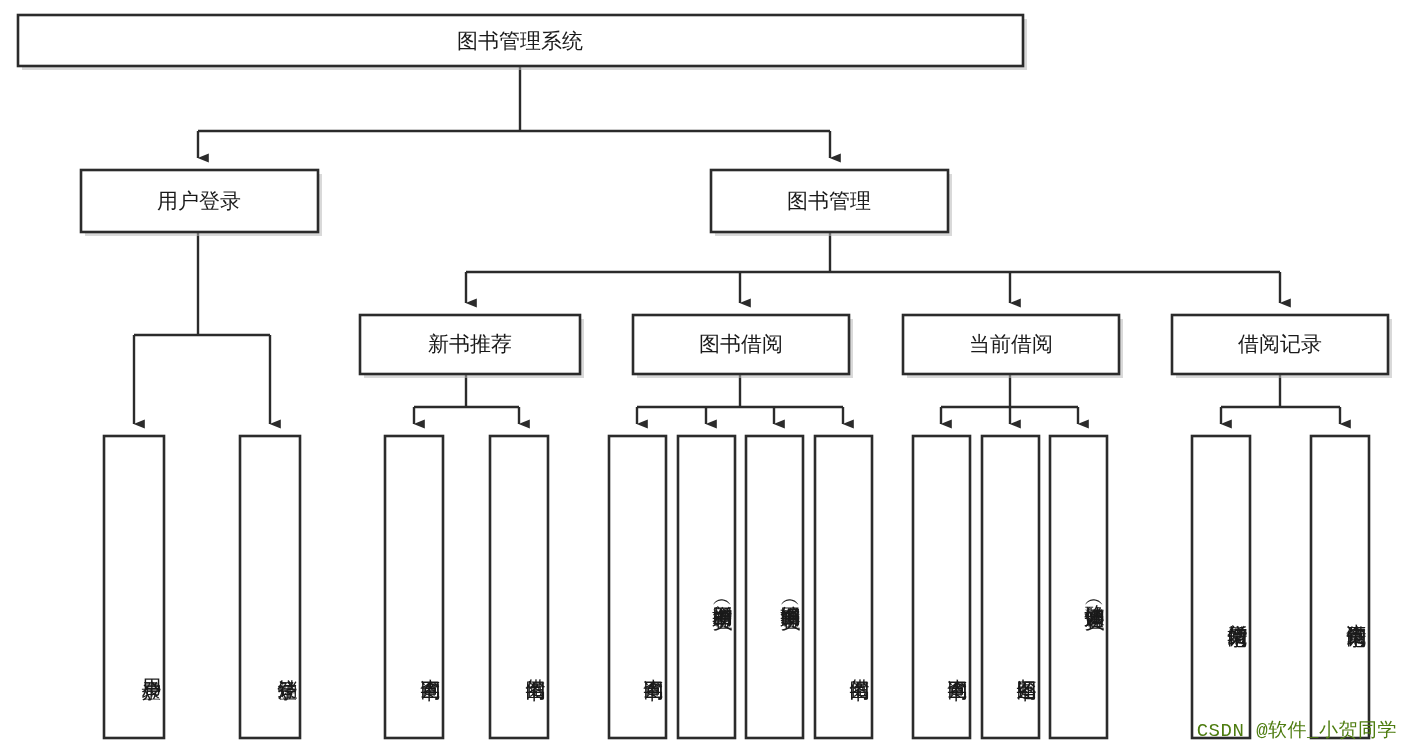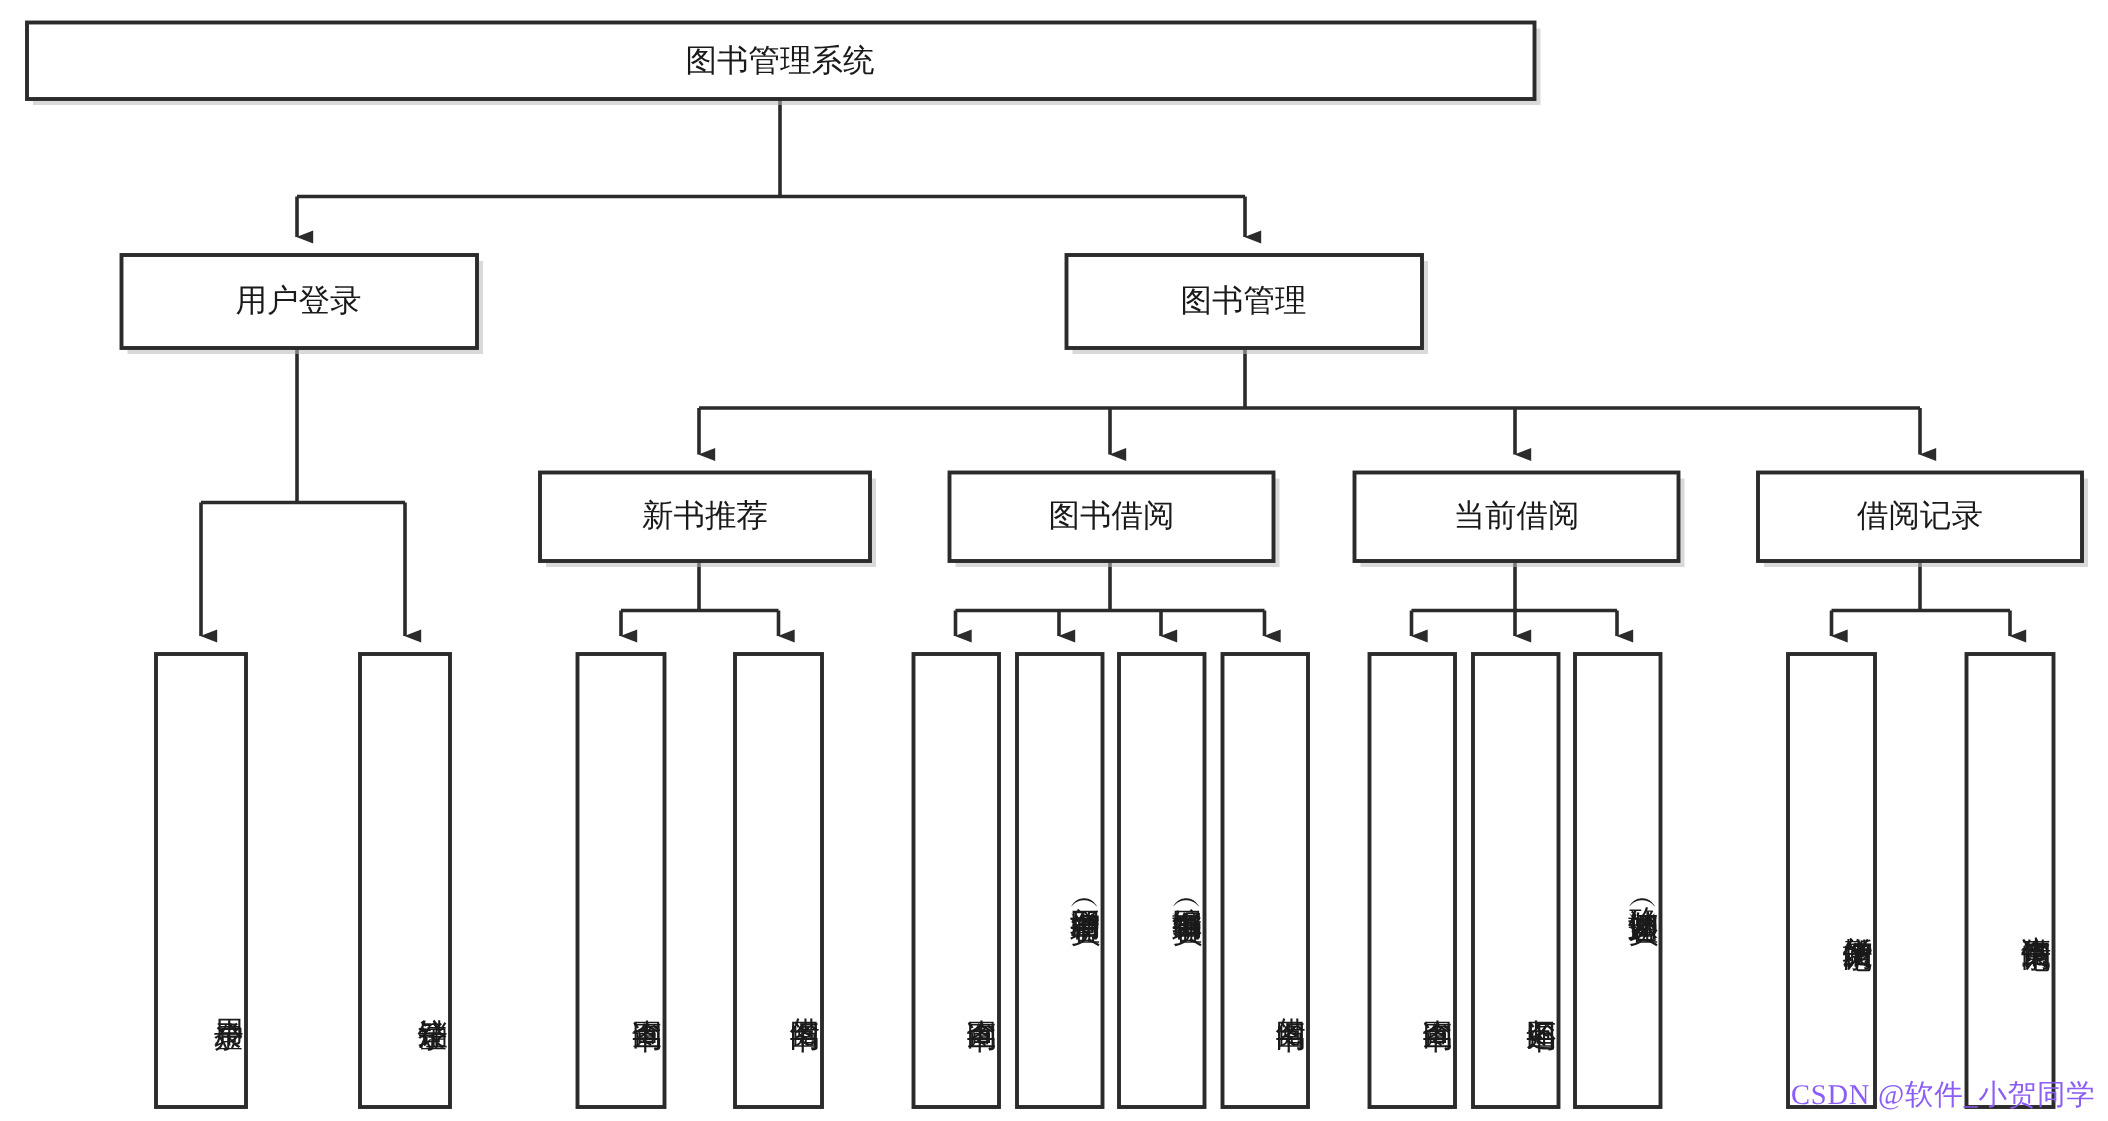--- a/index.html
+++ b/index.html
@@ -58,23 +58,23 @@
     white-space: nowrap;
     display: flex;
     align-items: flex-start;
     justify-content: center;
     pointer-events: none;
   }
   .watermark {
     position: absolute;
     right: 8px;
     bottom: 4px;
-    font-family: Liberation Serif, serif;
+    font-family: Liberation Mono, monospace;
     font-size: 19px;
-    color: #8b5cf6;
+    color: #4d7c0f;
     letter-spacing: .5px;
     white-space: nowrap;
   }
 </style>
 </head>
 <body>
 
 <div id="stage">
 
   <svg class="diagram" viewBox="0 0 1405 747">

